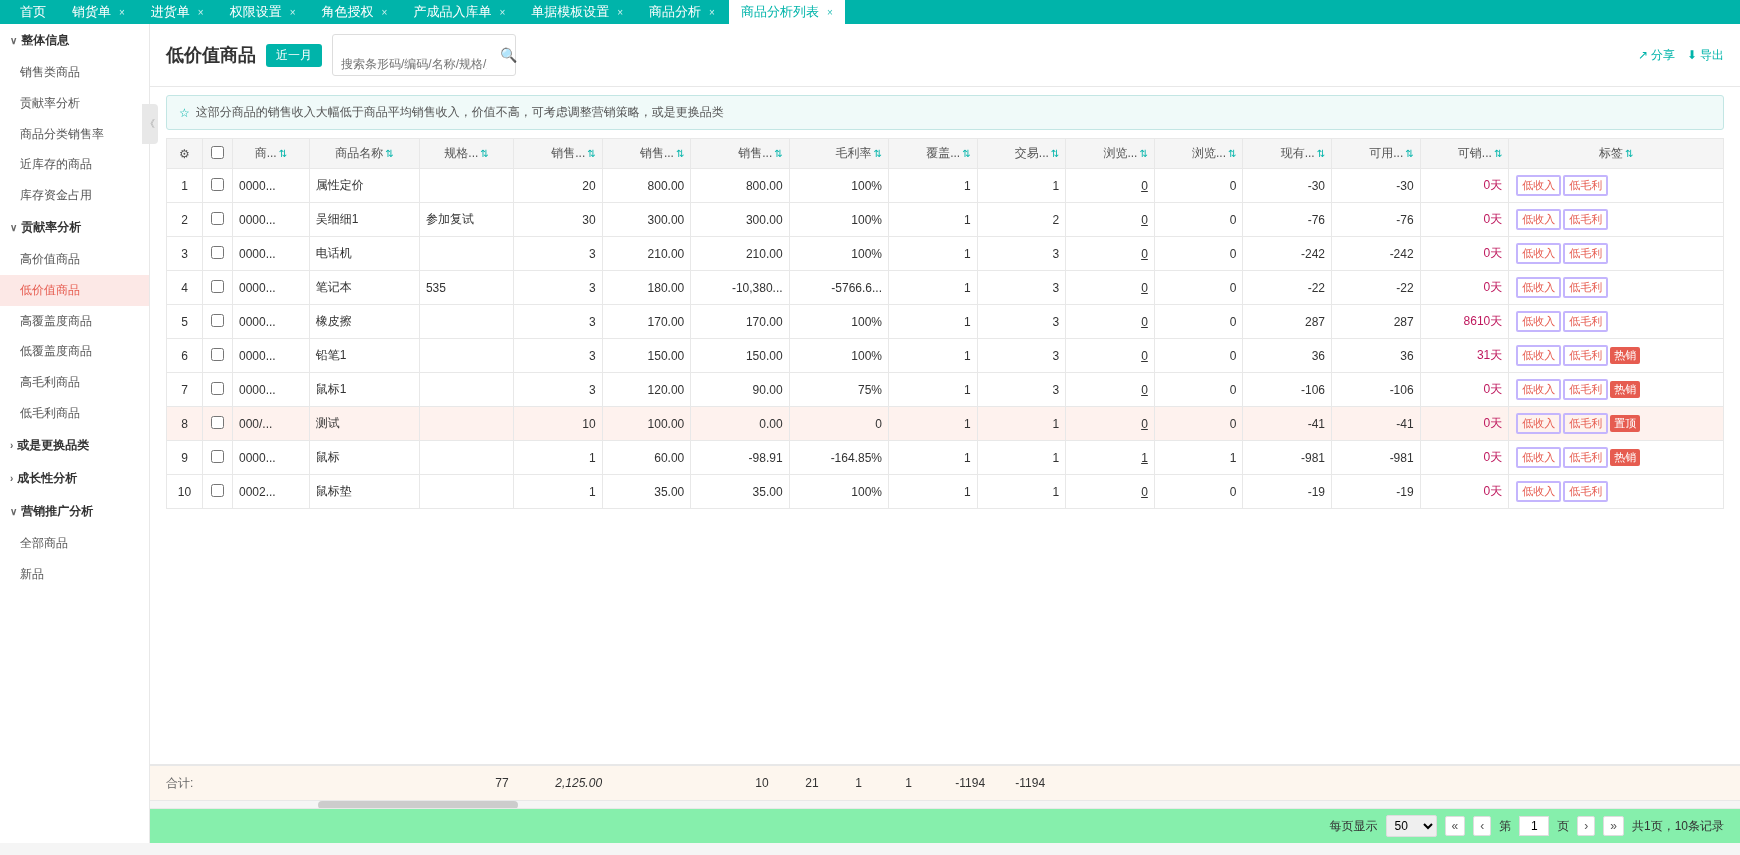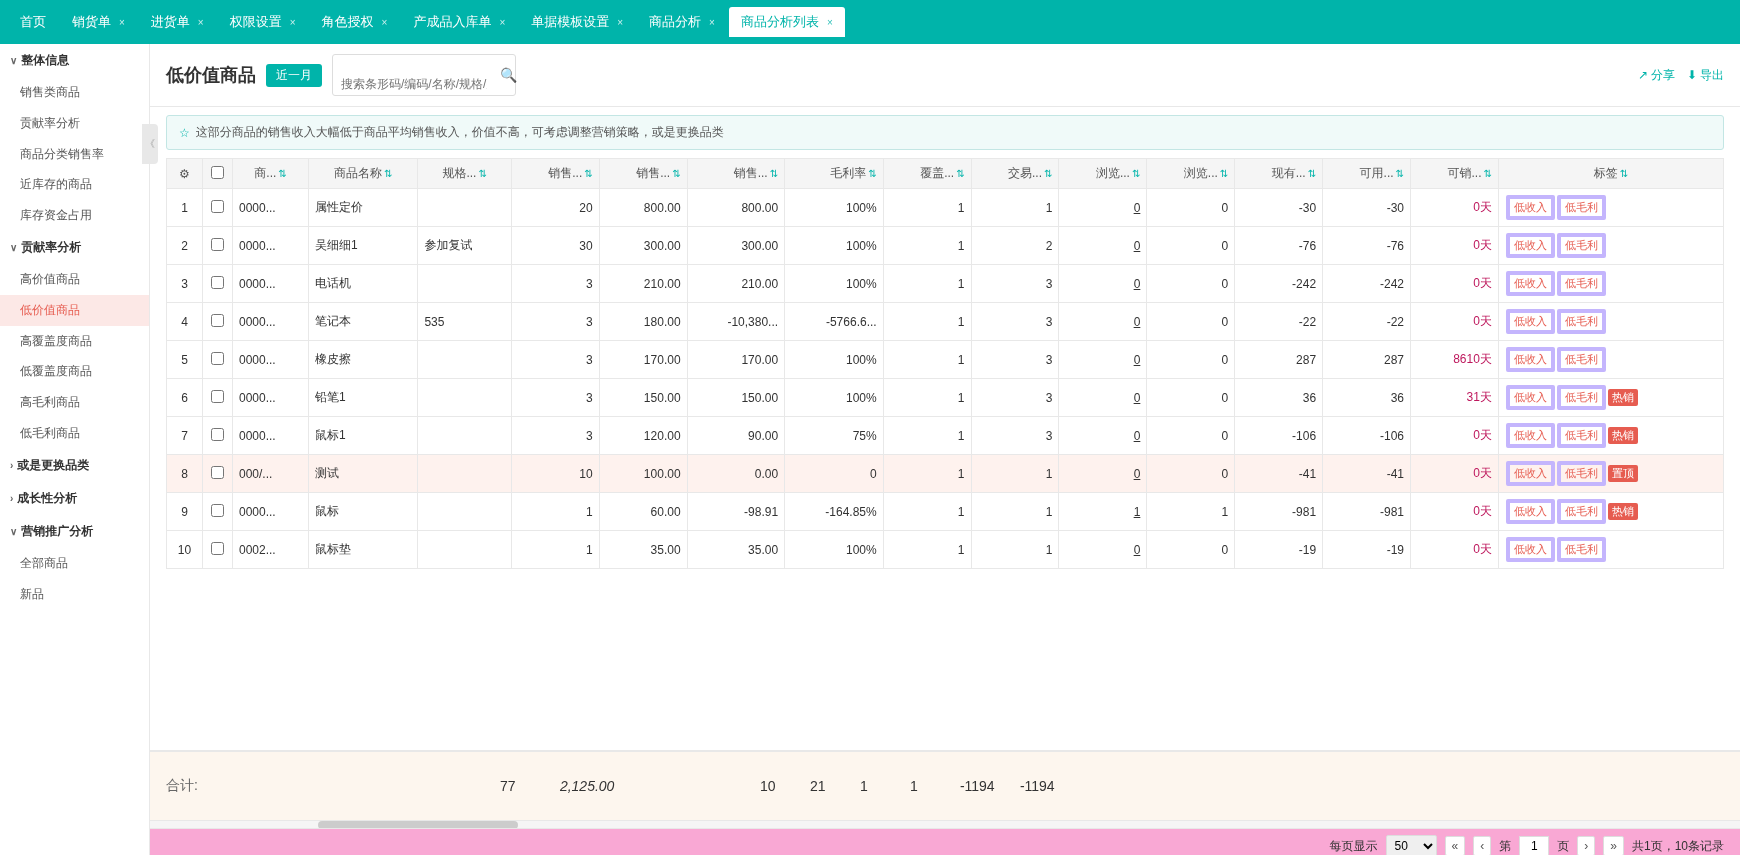--- a/index.html
+++ b/index.html
@@ -1,21 +1,21 @@
 <!DOCTYPE html>
 <html><head>
   <meta charset="utf-8">
   <style>
     * { box-sizing: border-box; margin: 0; padding: 0; }
     body { font-family: 'Microsoft YaHei', Arial, sans-serif; font-size: 12px; background: #f5f5f5; color: #333; }
 
     
     .top-nav {
       background: #00b4aa;
-      height: 44px;
+      height: 24px;
       display: flex;
       align-items: center;
       padding: 0 8px;
       gap: 2px;
     }
     .top-nav .nav-item {
       color: #fff;
       padding: 6px 12px;
       cursor: pointer;
       white-space: nowrap;
@@ -180,52 +180,52 @@
     .data-table td {
       border: 1px solid #e8e8e8;
       padding: 5px 6px;
       white-space: nowrap;
     }
     .data-table tr.highlighted td { background: #fef2ee; }
     .data-table .num-cell { text-align: right; }
     .data-table .center-cell { text-align: center; }
 
     .tag { display: inline-block; padding: 1px 4px; border-radius: 2px; margin: 1px; font-size: 11px; }
-    .tag-orange { color: #e65c50; border: 4px solid #c4b5fd; }
+    .tag-orange { color: #e65c50; border: 2px solid #c4b5fd; }
     .tag-orange-fill { background: #e65c50; color: #fff; }
     .link-cell { color: #333; text-decoration: underline; cursor: pointer; }
     .days-orange { color: #be185d; }
 
     
     .table-footer {
       border-top: 2px solid #e8e8e8;
-      padding: 24px 16px;
+      padding: 8px 16px;
       display: flex;
       align-items: center;
       background: #fdf6ee;
-      font-size: 14px;
+      font-size: 12px;
     }
     .footer-label { color: #666; margin-right: 10px; }
     .footer-values {
       display: flex;
       gap: 0;
     }
     .footer-cell {
       padding: 2px 6px;
       min-width: 60px;
     }
 
     
     .pagination-bar {
       display: flex;
       align-items: center;
       justify-content: flex-end;
       padding: 6px 16px;
       border-top: 1px solid #e8e8e8;
-      background: #f9a8d4;
+      background: #86efac;
       gap: 8px;
       font-size: 12px;
     }
     .page-size-select {
       border: 1px solid #ddd;
       padding: 2px 4px;
       font-size: 12px;
       border-radius: 2px;
     }
     .page-btn {

